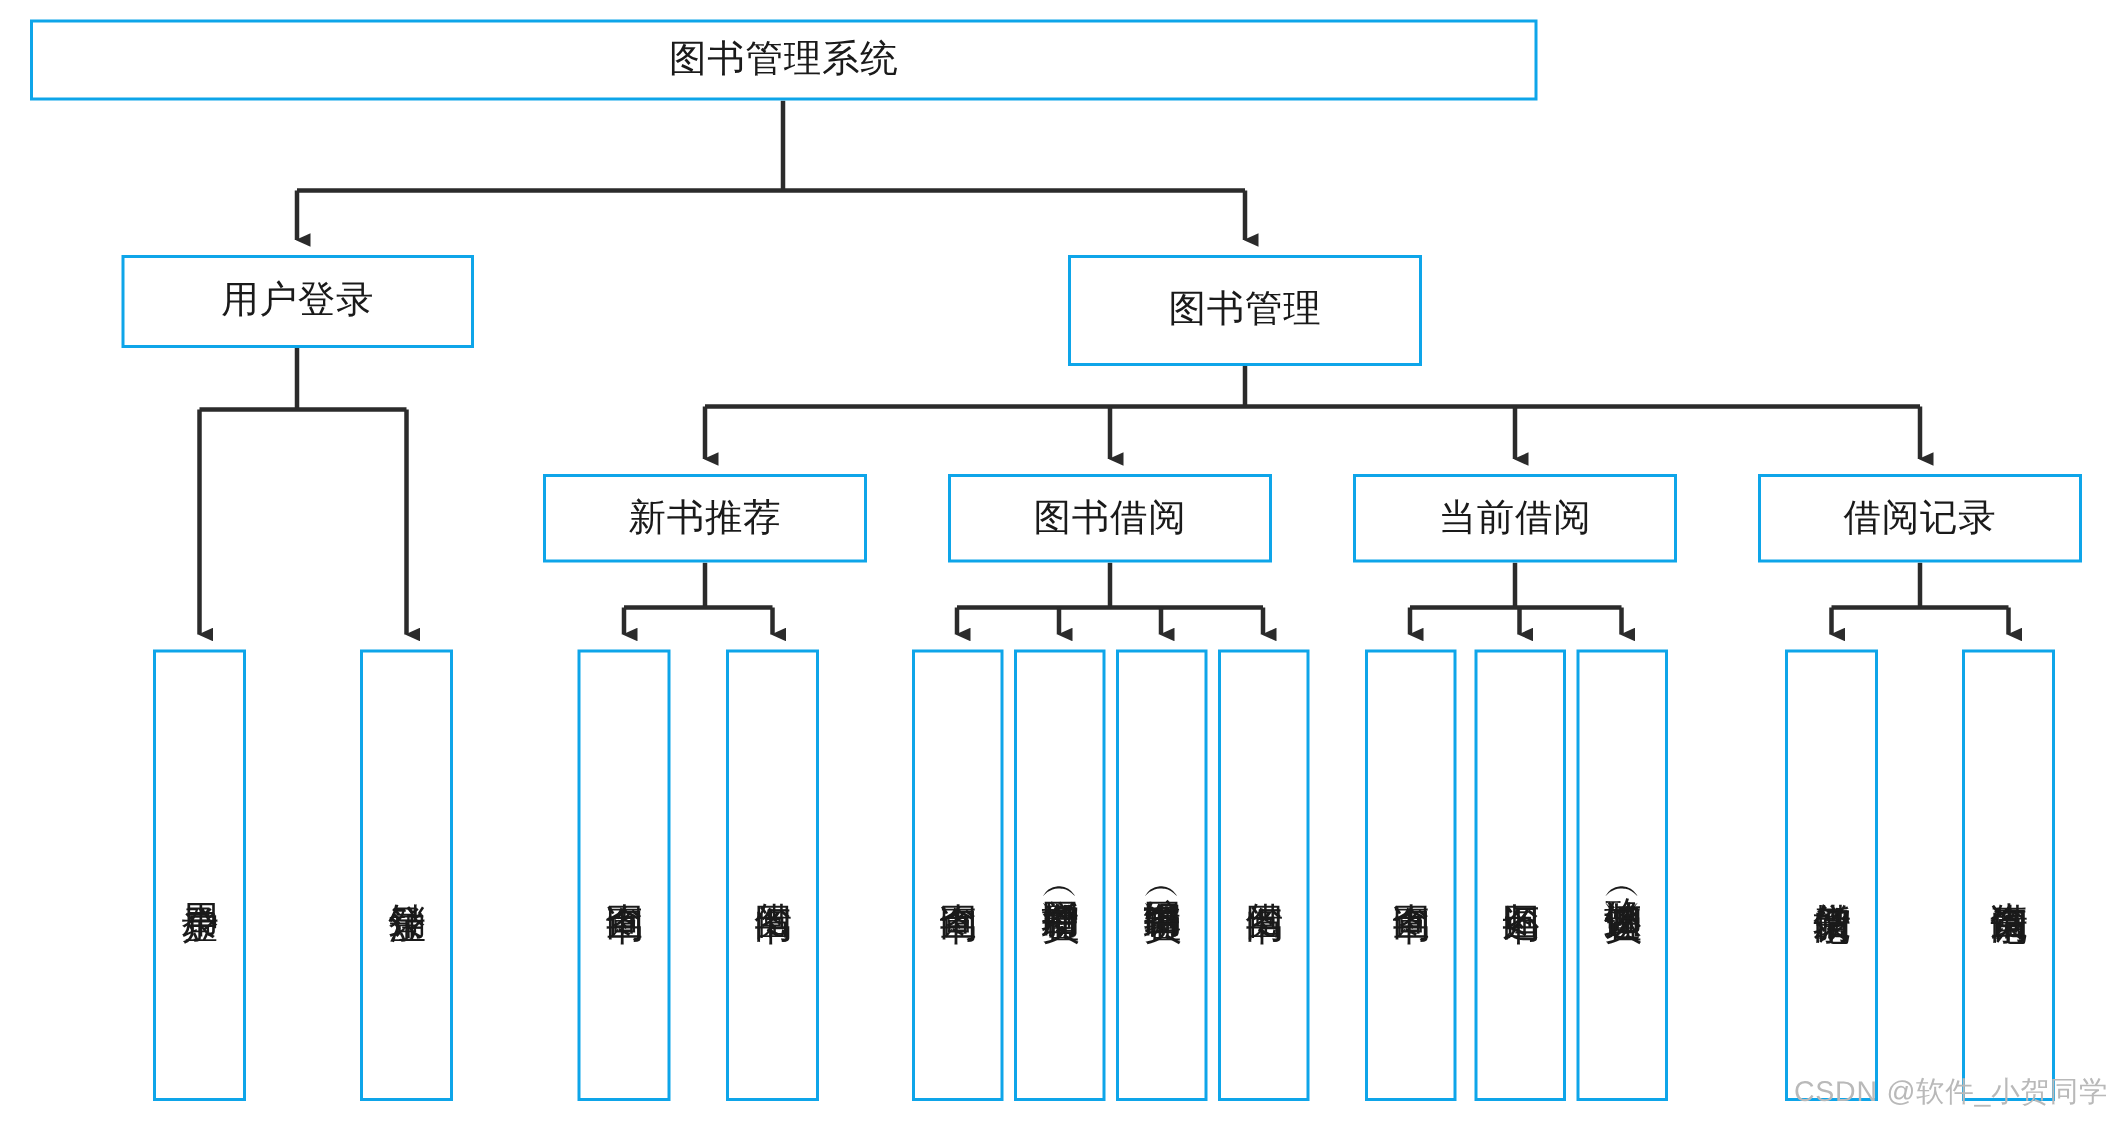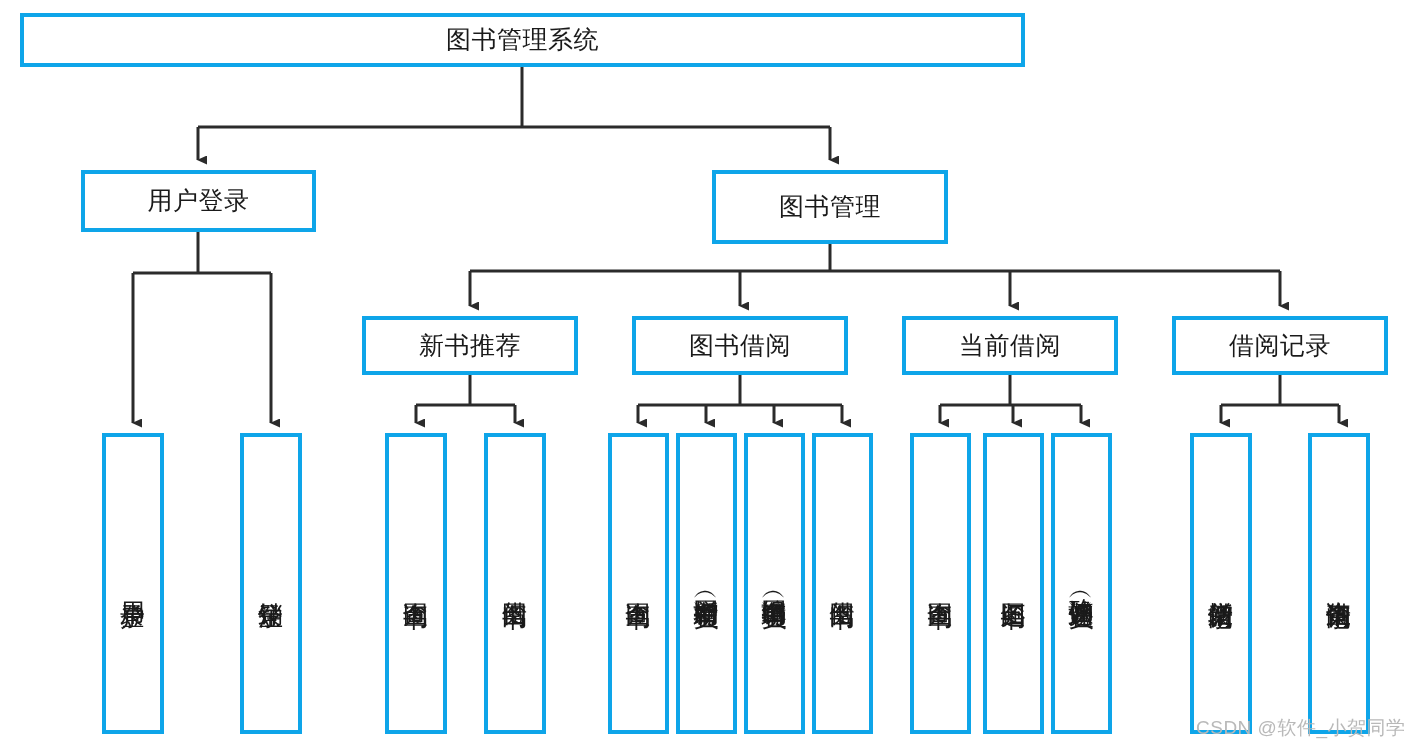--- a/index.html
+++ b/index.html
@@ -20,21 +20,21 @@
   #svg-edges {
     position: absolute;
     left: 0;
     top: 0;
     width: 1405px;
     height: 747px;
   }
   .node {
     position: absolute;
     box-sizing: border-box;
-    border: 4px solid #0ea5e9;
+    border: 2px solid #0ea5e9;
     background: #ffffff;
     display: flex;
     align-items: center;
     justify-content: center;
     color: #1a1a1a;
     z-index: 2;
   }
   .node-h {
     font-size: 25px;
     line-height: 1.1;

